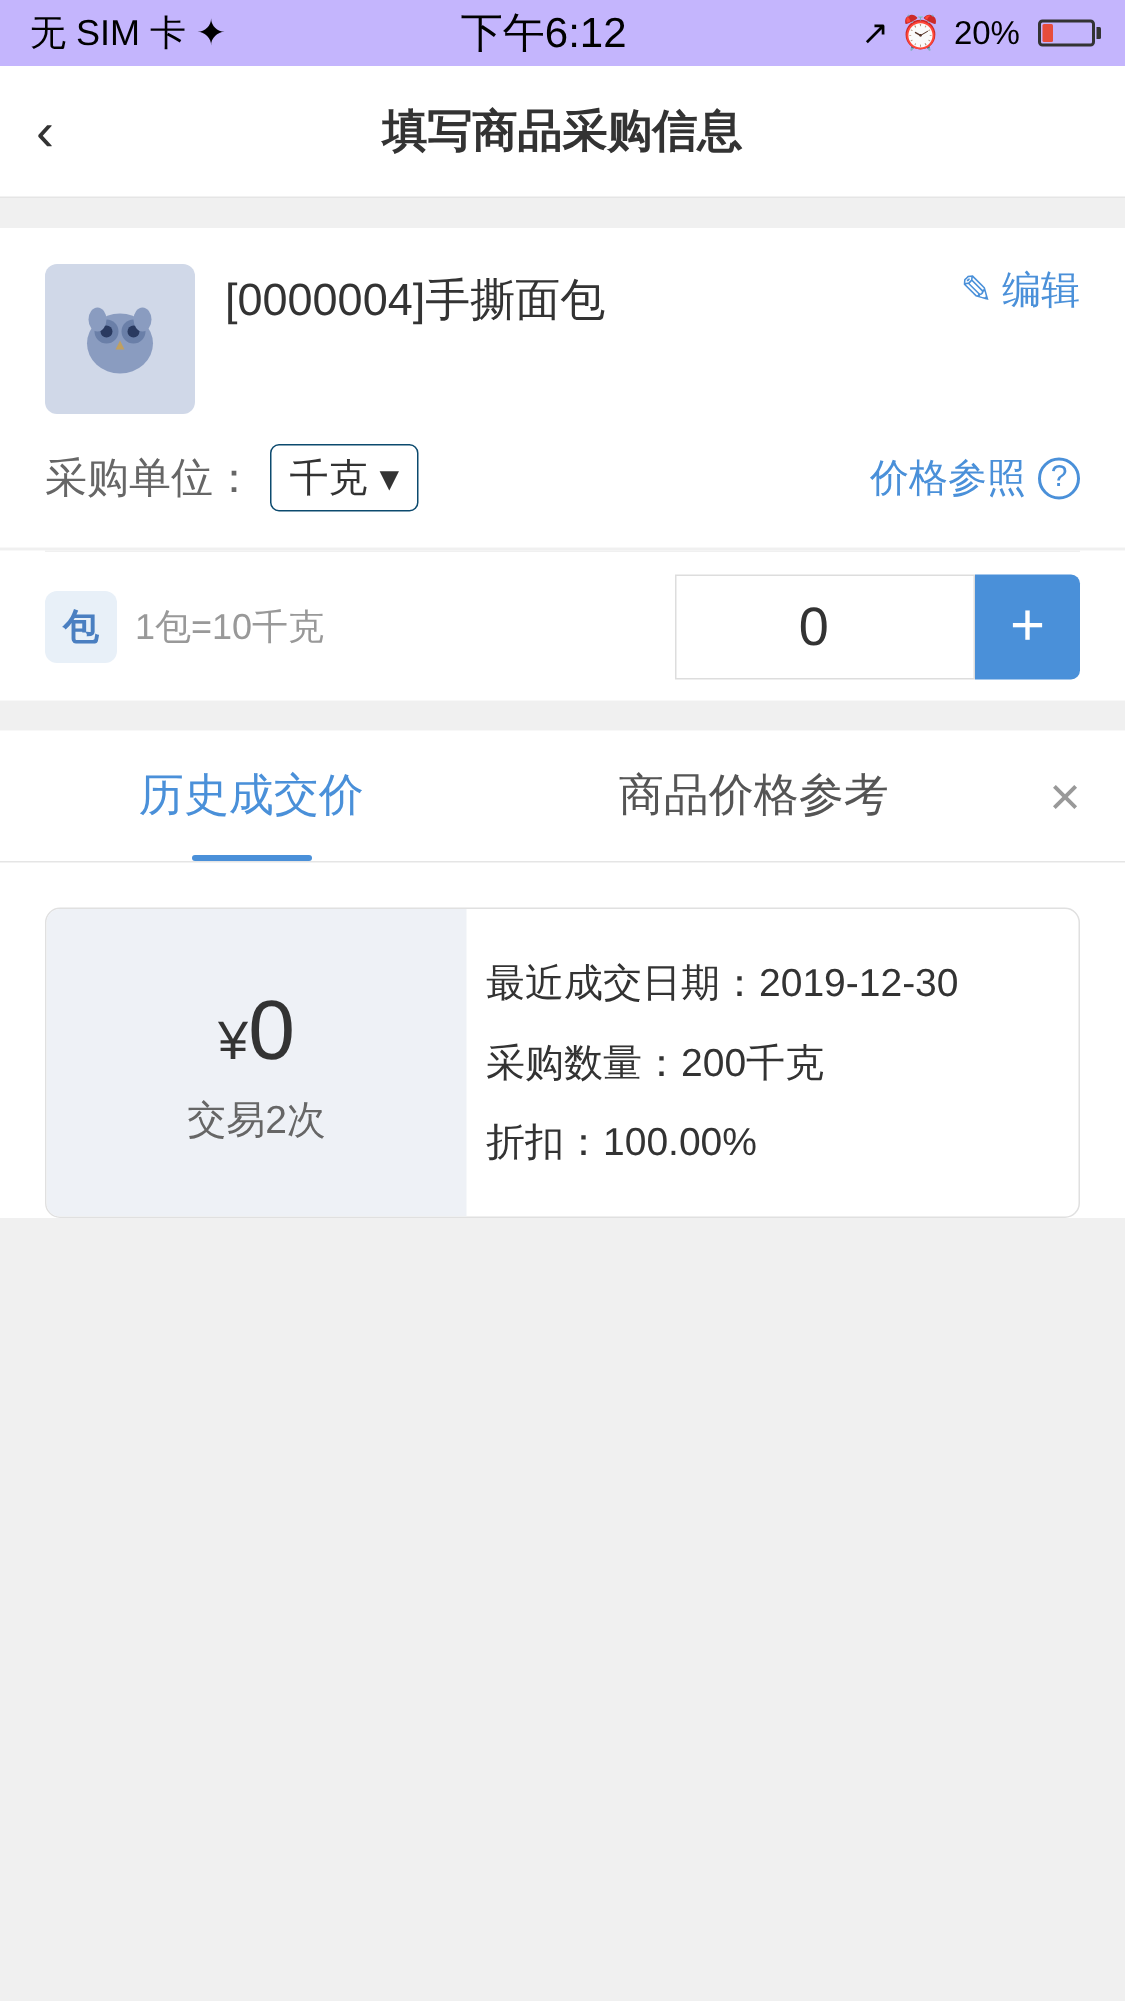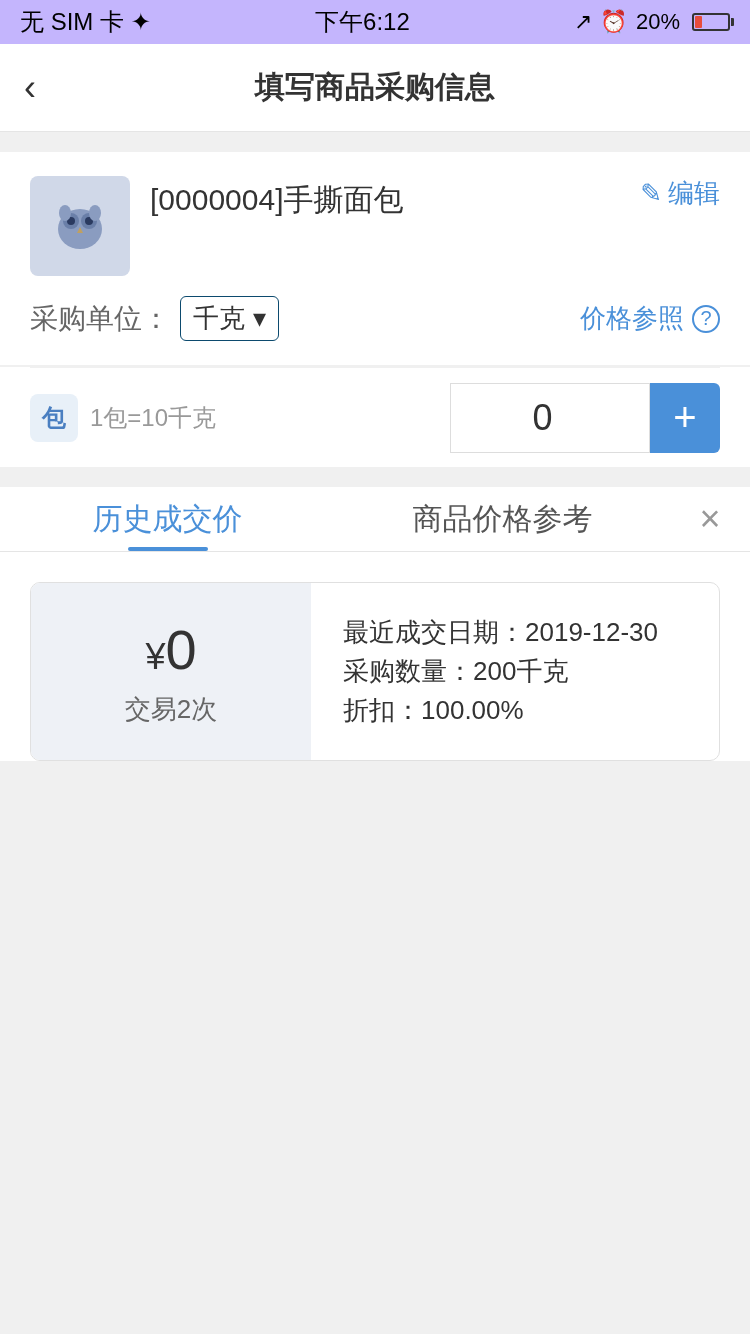--- a/index.html
+++ b/index.html
@@ -24,21 +24,21 @@
       font-size: 24px;
       color: #000;
     }
     .status-left {
       display: flex;
       align-items: center;
       gap: 8px;
       font-size: 24px;
     }
     .status-center {
-      font-size: 24px;
+      font-size: 28px;
       font-weight: 500;
     }
     .status-right {
       display: flex;
       align-items: center;
       gap: 8px;
       font-size: 22px;
     }
     .battery-icon {
       display: inline-block;
@@ -244,21 +244,21 @@
     
     .tabs-section {
       background: #ffffff;
       margin-top: 20px;
     }
     .tabs-header {
       display: flex;
       align-items: center;
       border-bottom: 1px solid #e5e5e5;
       position: relative;
-      height: 65px;
+      height: 88px;
     }
     .tab-item {
       flex: 1;
       display: flex;
       align-items: center;
       justify-content: center;
       height: 100%;
       font-size: 30px;
       cursor: pointer;
       position: relative;
@@ -317,24 +317,25 @@
       font-size: 36px;
       color: #333;
     }
     .trade-count {
       font-size: 26px;
       color: #666;
       margin-top: 10px;
     }
     .history-card-right {
       flex: 1;
-      padding: 30px 32px;
+      padding: 30px 13px;
       display: flex;
       flex-direction: column;
       justify-content: center;
+      gap: 14px;
     }
     .detail-row {
       font-size: 26px;
       color: #333;
       line-height: 1.5;
     }
 
     
     .bottom-space {
       background: #f0f0f0;

